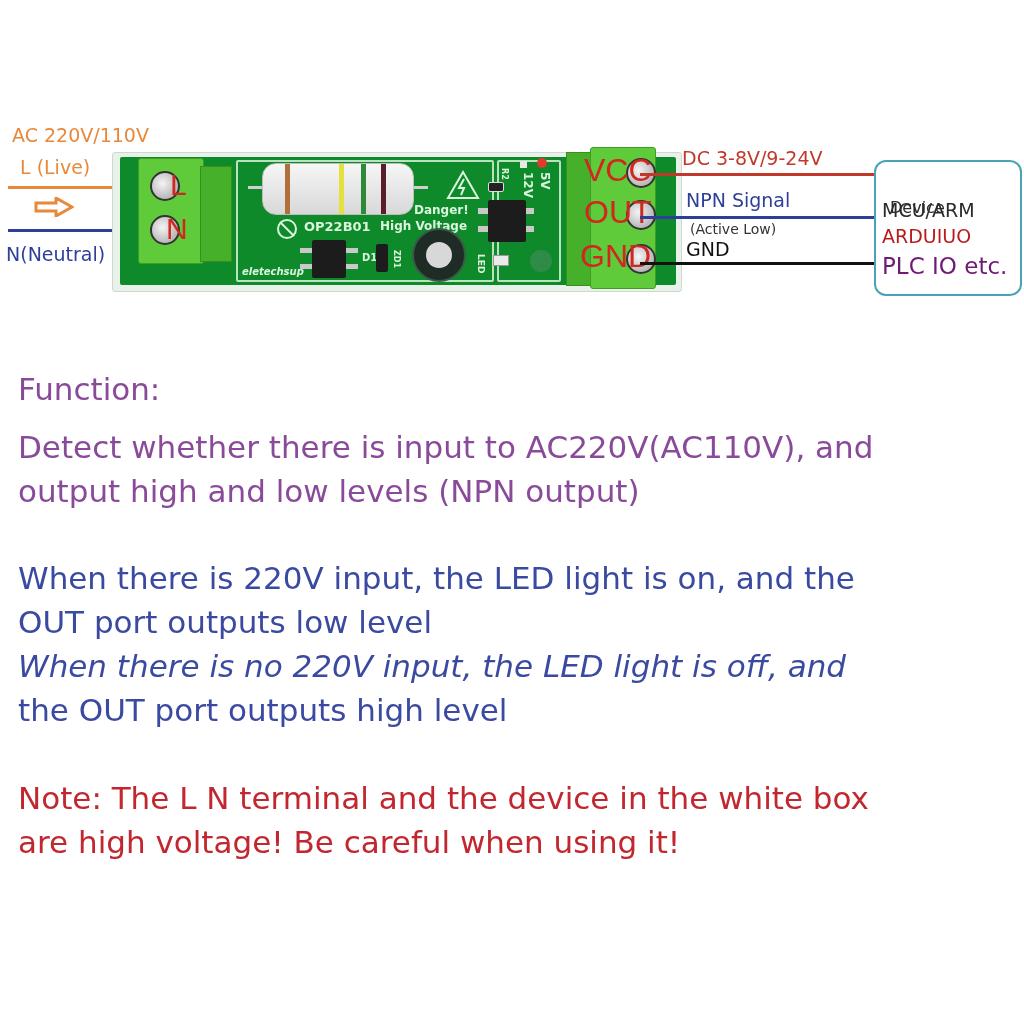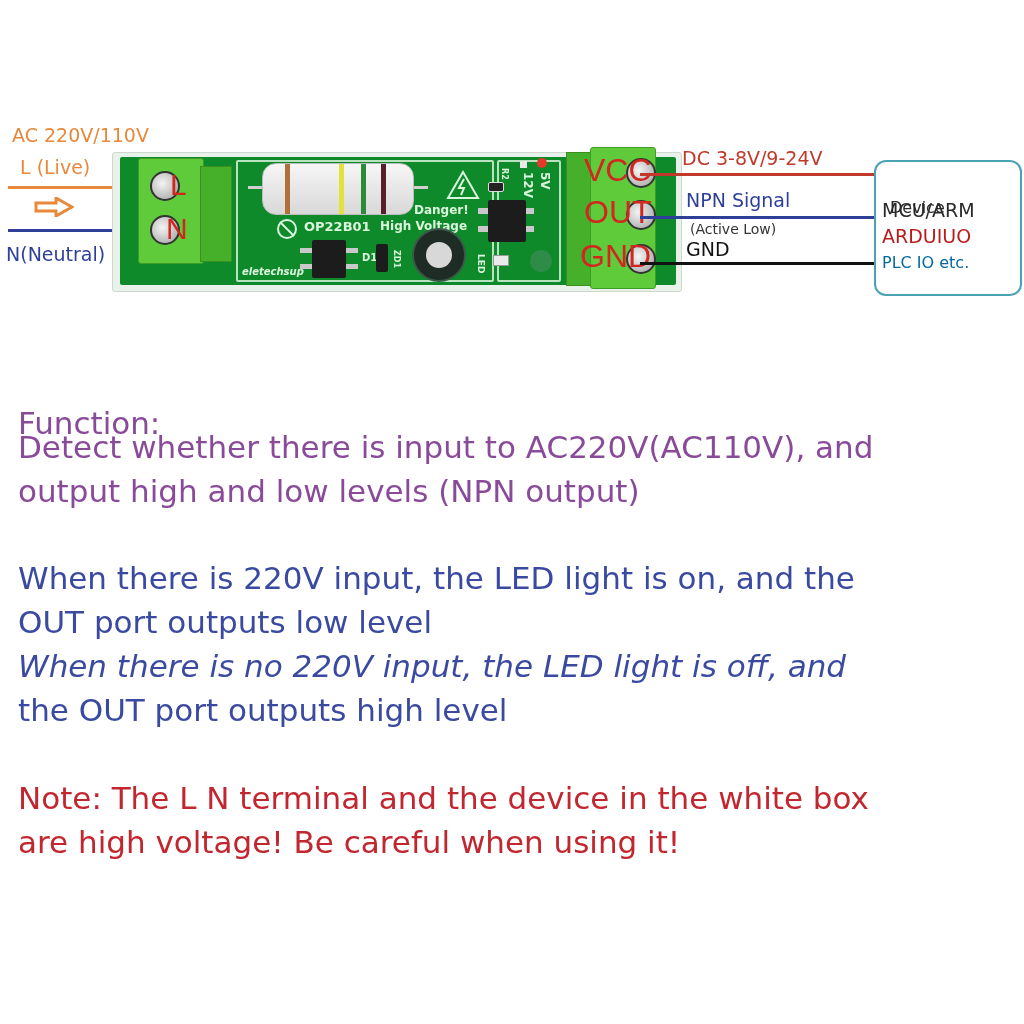--- a/index.html
+++ b/index.html
@@ -119,26 +119,26 @@
   <div class="wire" style="left:640px;top:262px;width:236px;background:#111111;"></div>
   <div class="lbl" style="left:682px;top:147px;font-size:19px;color:#c0392b;">DC 3-8V/9-24V</div>
   <div class="lbl" style="left:686px;top:189px;font-size:19px;color:#2e3f9a;">NPN Signal</div>
   <div class="lbl" style="left:690px;top:221px;font-size:14px;color:#333;">(Active Low)</div>
   <div class="lbl" style="left:686px;top:238px;font-size:19px;color:#111;">GND</div>
 
   <div class="device-box">
     <div class="lbl" style="left:14px;top:8px;font-size:16px;color:#2a2a2a;margin-top:28px;">Device</div>
     <div class="lbl" style="left:6px;top:37px;font-size:19px;color:#2a2a2a;">MCU/ARM</div>
     <div class="lbl" style="left:6px;top:63px;font-size:19px;color:#b91c1c;">ARDUIUO</div>
-    <div class="lbl" style="left:6px;top:91px;font-size:16px;color:#0369a1;">PLC IO etc.</div>
+    <div class="lbl" style="left:6px;top:91px;font-size:23px;color:#701a75;">PLC IO etc.</div>
   </div>
 </div>
 
 <div>
-  <div class="para" style="top:401px;color:#8a4a9a;">Function:</div>
+  <div class="para" style="top:367px;color:#8a4a9a;">Function:</div>
   <div class="para" style="top:425px;color:#8a4a9a;">Detect whether there is input to AC220V(AC110V), and</div>
   <div class="para" style="top:469px;color:#8a4a9a;">output high and low levels (NPN output)</div>
 
   <div class="para" style="top:556px;color:#3a4aa0;">When there is 220V input, the LED light is on, and the</div>
   <div class="para" style="top:600px;color:#3a4aa0;">OUT port outputs low level</div>
   <div class="para" style="top:644px;color:#3a4aa0;font-style:italic;">When there is no 220V input, the LED light is off, and</div>
   <div class="para" style="top:688px;color:#3a4aa0;">the OUT port outputs high level</div>
 
   <div class="para" style="top:776px;color:#c2262e;">Note: The L N terminal and the device in the white box</div>
   <div class="para" style="top:820px;color:#c2262e;">are high voltage! Be careful when using it!</div>

